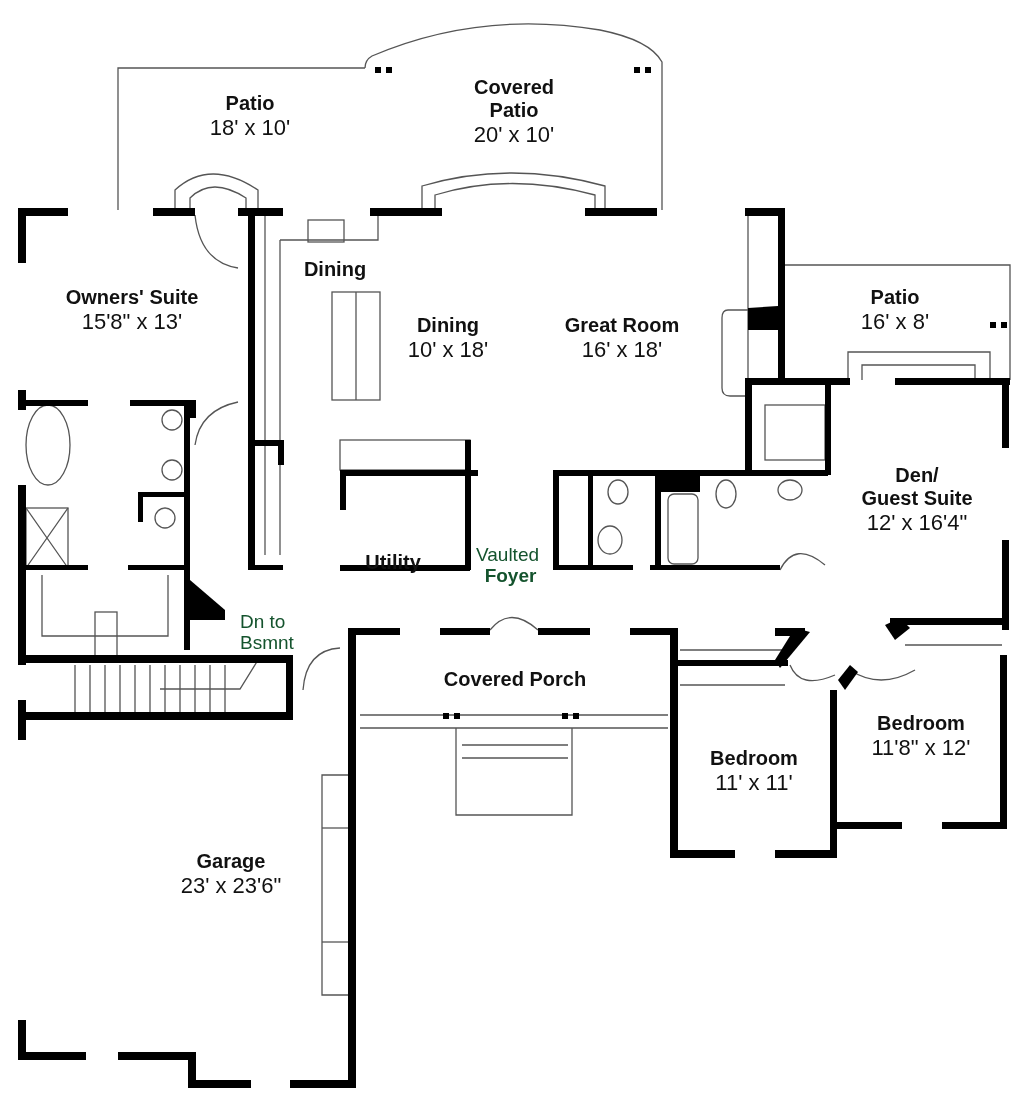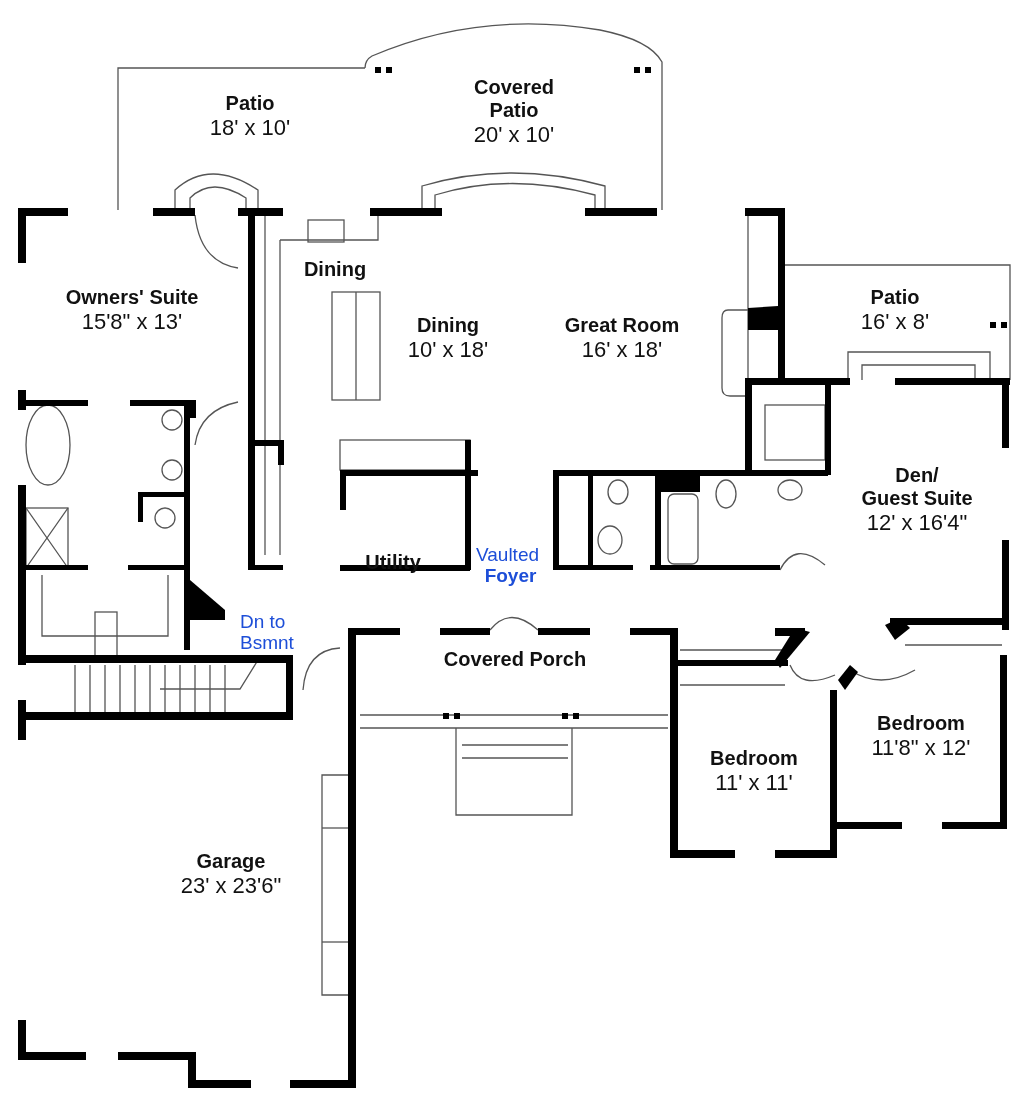--- a/index.html
+++ b/index.html
@@ -1,21 +1,21 @@
 <!DOCTYPE html>
 <html><head>
 <meta charset="utf-8">
 <style>
   html, body { margin: 0; padding: 0; background: #ffffff; }
   body { width: 1024px; height: 1097px; position: relative; overflow: hidden; font-family: "Liberation Sans", sans-serif; }
   #plan { position: absolute; left: 0; top: 0; }
   .label { position: absolute; text-align: center; color: #111; line-height: 1.15; white-space: nowrap; transform: translateX(-50%); }
   .label .name { font-weight: bold; font-size: 20px; display: block; }
   .label .dim { font-size: 22px; display: block; }
-  .note { position: absolute; font-size: 19px; color: #1d4ed8; line-height: 1.1; white-space: nowrap; }
+  .note { position: absolute; font-size: 19px; color: #14532d; line-height: 1.1; white-space: nowrap; }
   .note b { font-weight: bold; }
 </style>
 </head>
 <body>
 
 <svg id="plan" width="1024" height="1097" viewBox="0 0 1024 1097" xmlns="http://www.w3.org/2000/svg">
   <g fill="none" stroke="#555" stroke-width="1.3">
 
     <path d="M118 210 L118 68 L365 68"></path>
 
@@ -219,21 +219,21 @@
   <span class="name">Utility</span>
 </div>
 <div class="note" style="left:476px;top:545px;text-align:center;">
   <span style="display:block;">Vaulted</span>
   <b style="display:block;margin-left:6px;text-align:center;">Foyer</b>
 </div>
 <div class="note" style="left:240px;top:604px;">
   <span style="display:block;margin-top:8px;">Dn to</span>
   <span style="display:block;">Bsmnt</span>
 </div>
-<div class="label" style="left:515px;top:648px;">
+<div class="label" style="left:515px;top:668px;">
   <span class="name">Covered Porch</span>
 </div>
 <div class="label" style="left:754px;top:747px;">
   <span class="name">Bedroom</span>
   <span class="dim">11' x 11'</span>
 </div>
 <div class="label" style="left:921px;top:712px;">
   <span class="name">Bedroom</span>
   <span class="dim">11'8" x 12'</span>
 </div>

